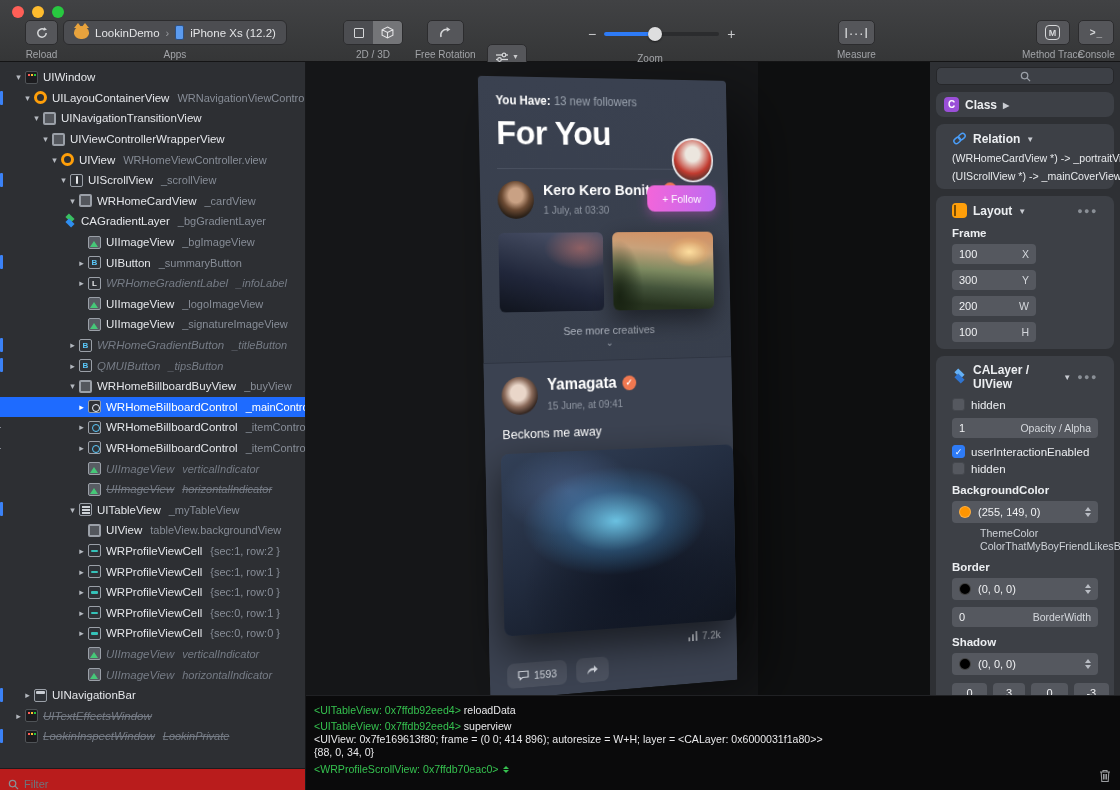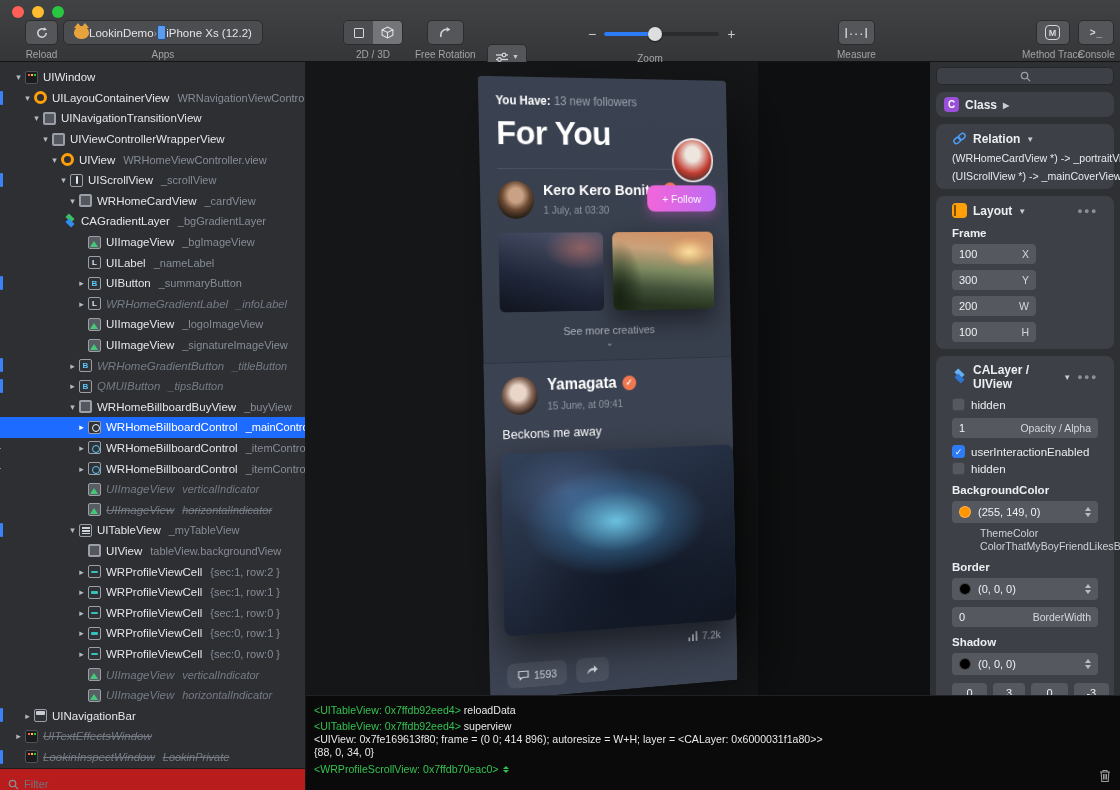--- a/index.html
+++ b/index.html
@@ -10,21 +10,21 @@
   .toolbar { position:absolute; left:0; top:0; width:1120px; height:62px;
     background:linear-gradient(#414244,#353637); border-bottom:1px solid #141415; }
   .traffic { position:absolute; left:12px; top:6px; display:flex; gap:8px; }
   .tl { width:12px; height:12px; border-radius:50%; }
   .tl.r{background:#ff5f57}.tl.y{background:#febc2e}.tl.g{background:#28c840}
   .tbgroup { position:absolute; top:20px; text-align:center; }
   .tbtn { height:25px; background:#55565a; border:1px solid #2c2c2e; border-radius:5px;
     display:inline-flex; align-items:center; justify-content:center; gap:3px; color:#d6d7d9; }
   .tlabel { margin-top:4px; font-size:10px; color:#a2a4a8; white-space:nowrap; }
   .capsule { height:25px; background:#4c4d51; border:1px solid #2c2c2e; border-radius:6px;
-    display:inline-flex; align-items:center; padding:0 10px; color:#e3e4e6; font-size:11.5px; }
+    display:inline-flex; align-items:center; gap:6px; padding:0 10px; color:#e3e4e6; font-size:11.5px; }
   .crumb-sep { color:#9a9ca0; font-size:11px; }
   .cat { width:15px; height:13px; background:#e8a33d; border-radius:50% 50% 45% 45%; position:relative; }
   .cat::before,.cat::after { content:''; position:absolute; top:-3px; border-left:4px solid transparent;
     border-right:4px solid transparent; border-bottom:5px solid #e8a33d; }
   .cat::before{left:0}.cat::after{right:0}
   .phoneic { width:9px; height:15px; background:#5b9bf0; border-radius:2px; border:1px solid #2d4f80; }
   .seg { display:inline-flex; height:25px; border:1px solid #2c2c2e; border-radius:5px; overflow:hidden; }
   .seg .s { width:29px; display:flex; align-items:center; justify-content:center; background:#4c4d51; }
   .seg .s.on { background:#747578; }
   .sq2d { width:10px; height:10px; border:1.5px solid #d6d7d9; border-radius:1px; }
@@ -353,26 +353,20 @@
         <span class="tname">CAGradientLayer</span>
         <span class="tdetail">_bgGradientLayer</span>
       </div>
       <div class="trow" style="padding-left: 75px;">
         <span class="arr"></span>
         <span class="ic ic-image"></span>
         <span class="tname">UIImageView</span>
         <span class="tdetail">_bgImageView</span>
       </div>
       <div class="trow" style="padding-left: 75px;">
-        <span class="arr"></span>
-        <span class="ic ic-label"></span>
-        <span class="tname">UILabel</span>
-        <span class="tdetail">_nameLabel</span>
-      </div>
-      <div class="trow" style="padding-left: 75px;">
         <span class="abar"></span>
         <span class="arr">▸</span>
         <span class="ic ic-button"></span>
         <span class="tname">UIButton</span>
         <span class="tdetail">_summaryButton</span>
       </div>
       <div class="trow dim" style="padding-left: 75px;">
         <span class="arr">▸</span>
         <span class="ic ic-label"></span>
         <span class="tname">WRHomeGradientLabel</span>

